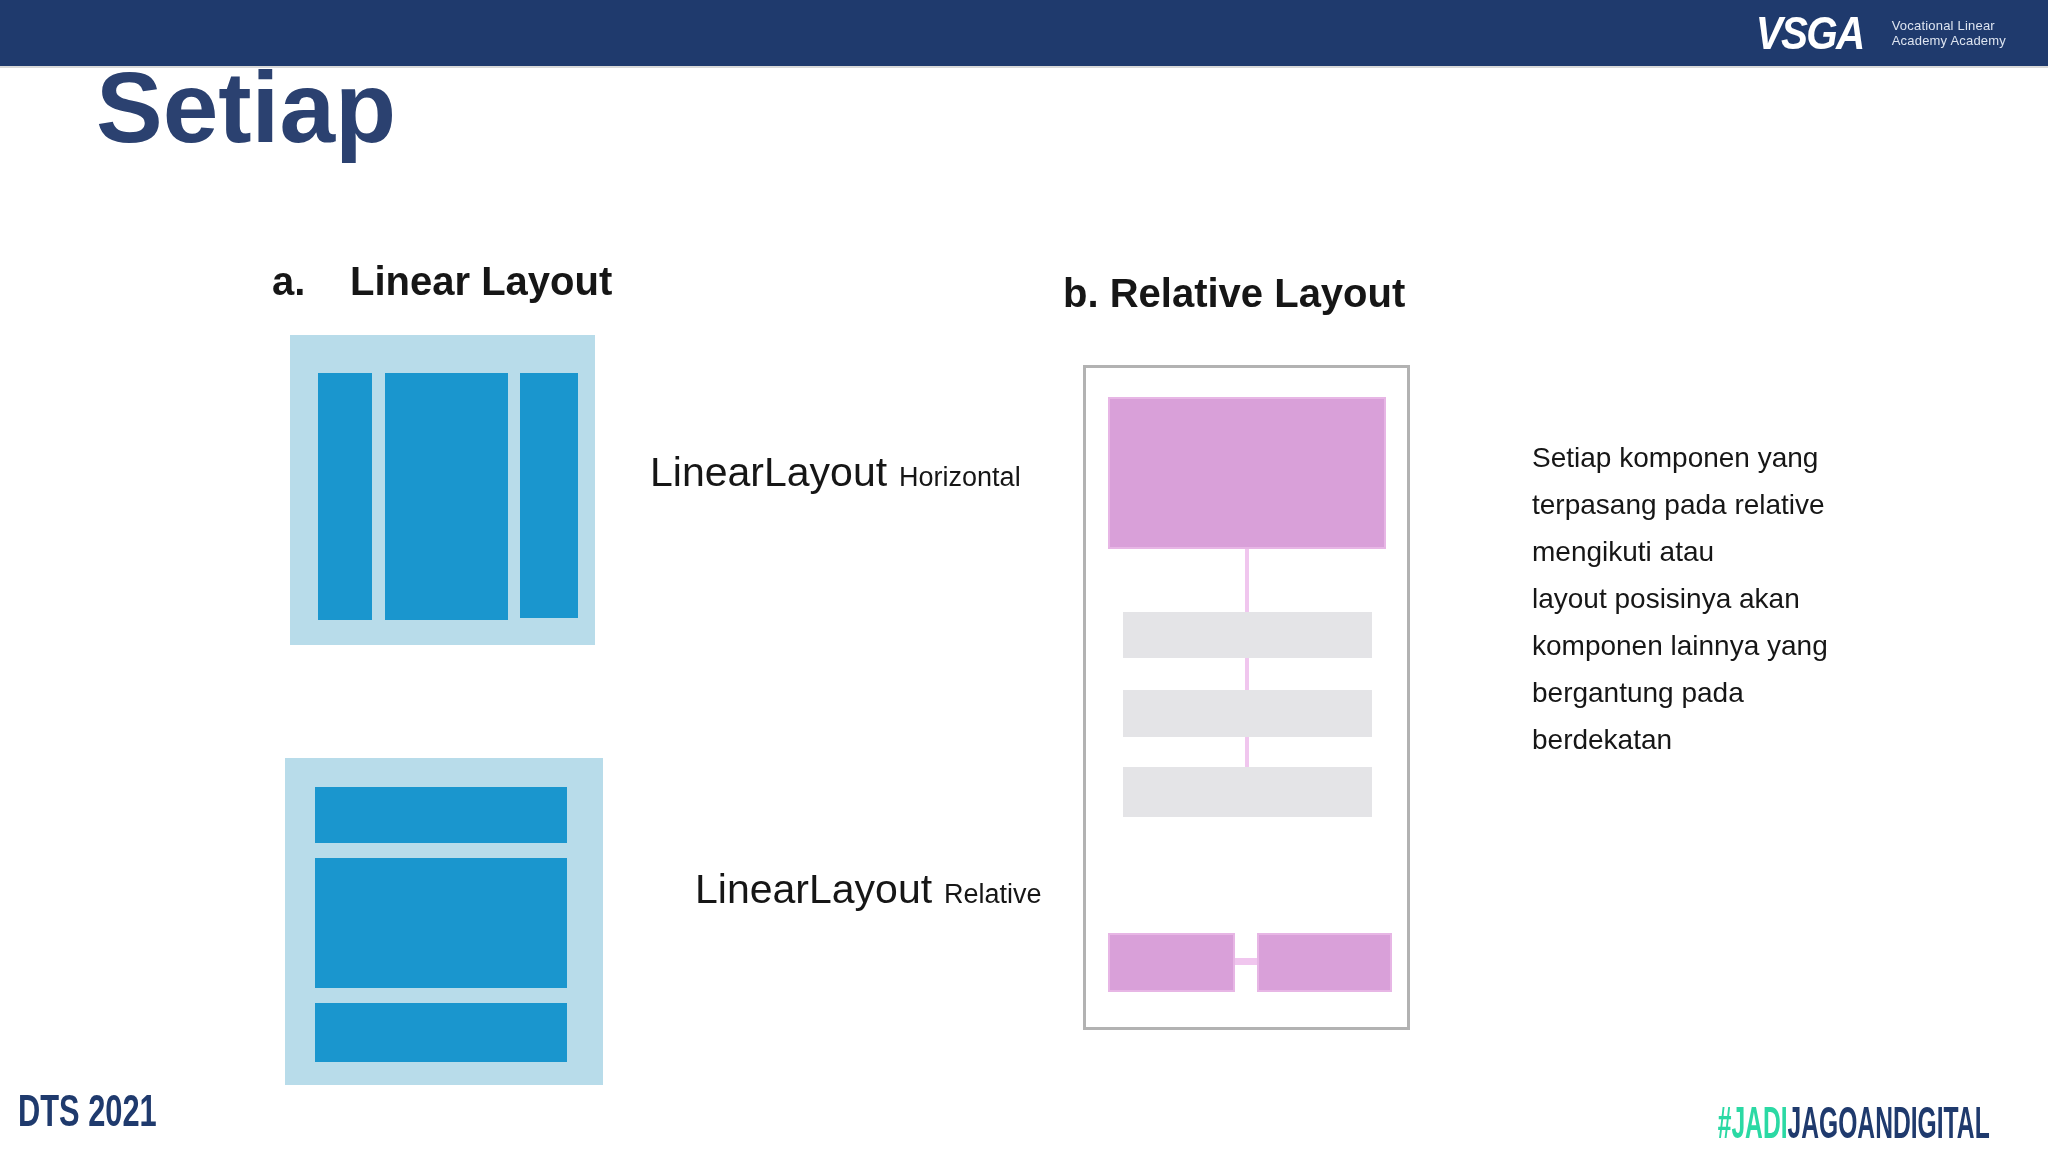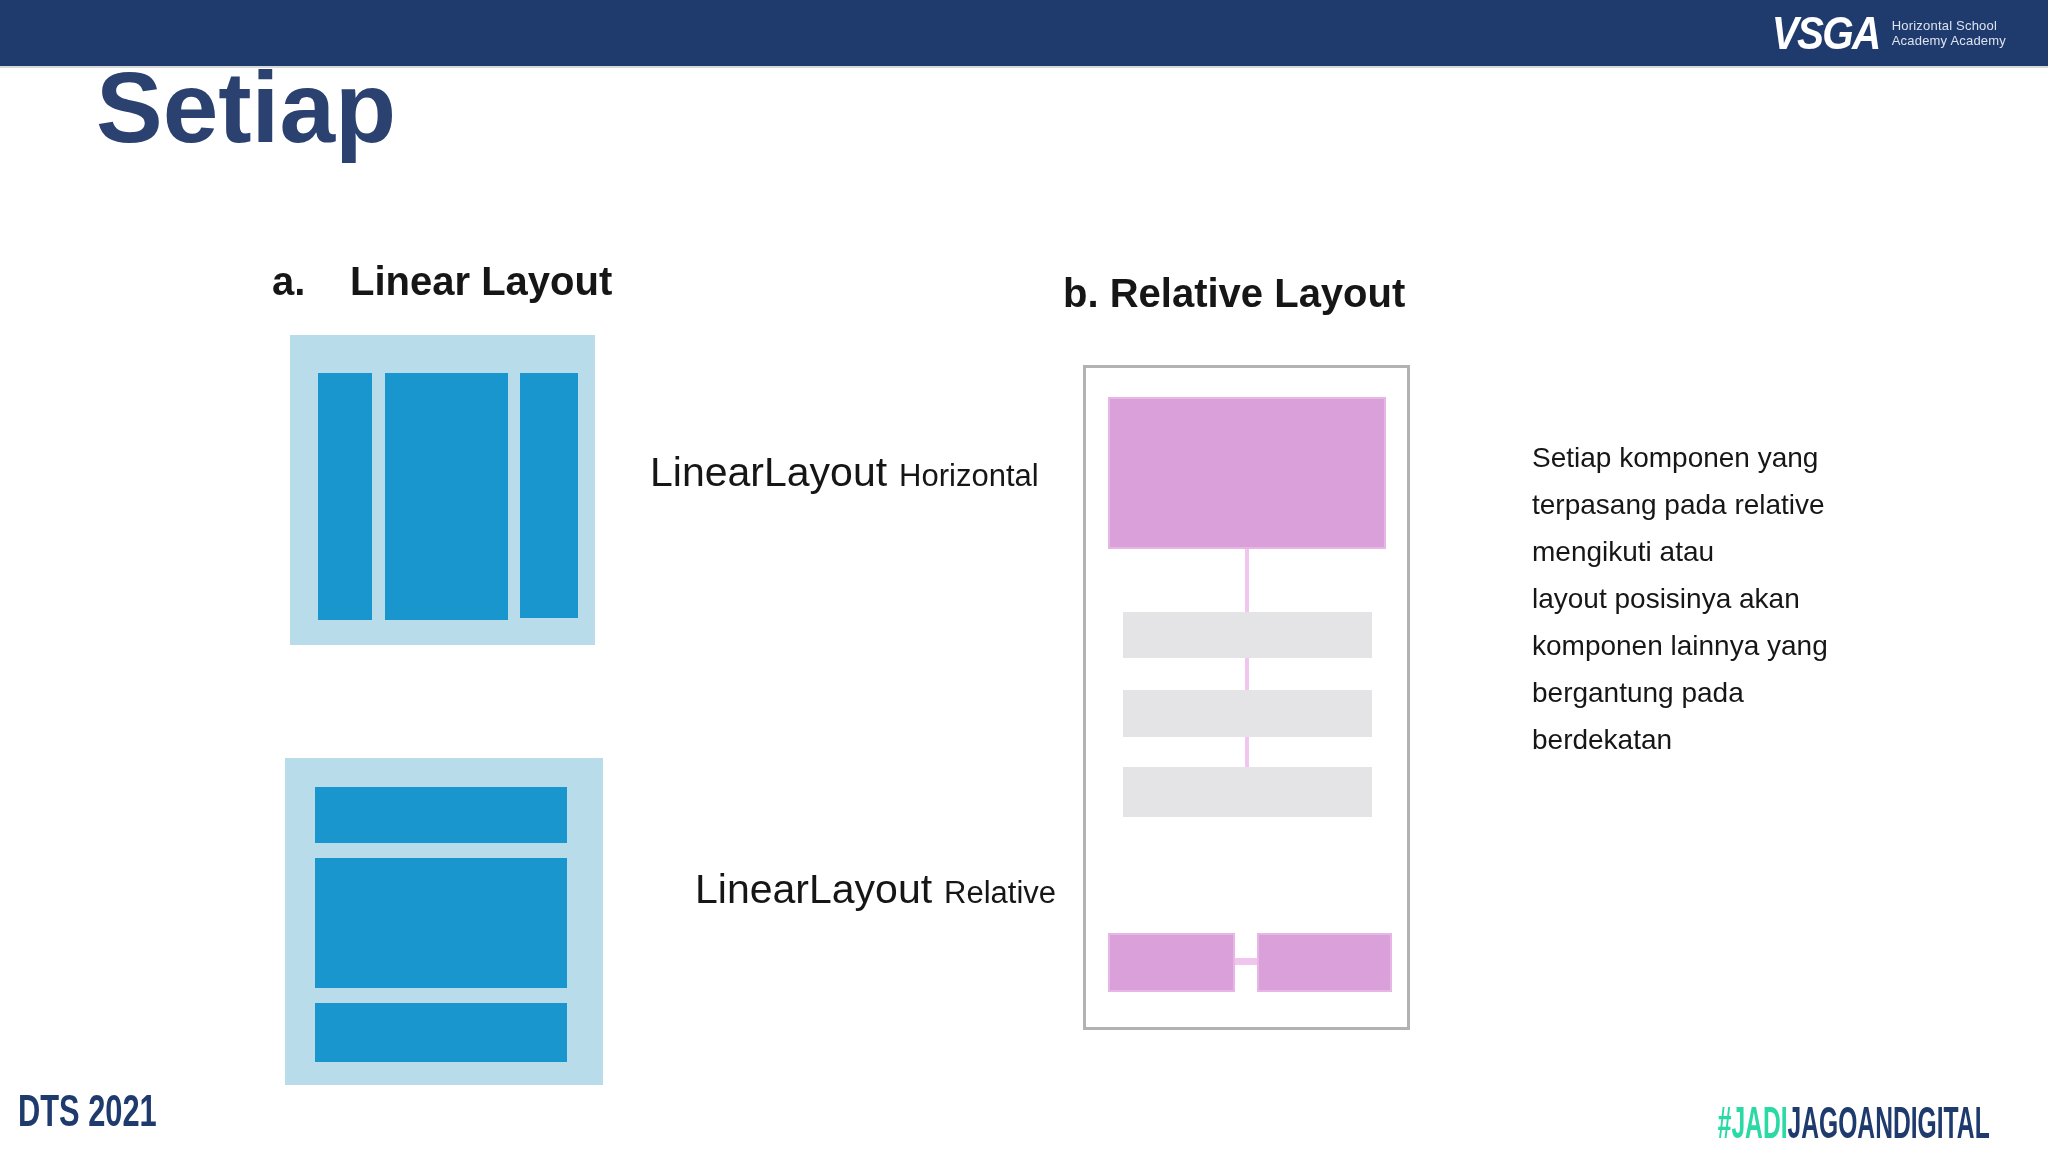--- a/index.html
+++ b/index.html
@@ -9,21 +9,21 @@
     font-family:"Liberation Sans", sans-serif;
   }
 
   
   .topbar {
     position:absolute; left:0; top:0; width:2048px; height:66px;
     background:var(--navy); box-shadow:0 2px 0 rgba(0,0,0,0.15);
   }
   .logo {
     position:absolute; right:42px; top:8px; height:50px;
-    display:flex; align-items:center; gap:12px; color:#ffffff;
+    display:flex; align-items:center; gap:28px; color:#ffffff;
   }
   .logo-main {
     font-size:46px; font-weight:bold; font-style:italic;
     letter-spacing:-2px; transform:scaleX(0.88); transform-origin:right;
   }
   .logo-sub {
     display:flex; flex-direction:column; justify-content:center;
     font-size:13px; line-height:15px; color:#dde4f0; letter-spacing:0.2px;
   }
 
@@ -60,21 +60,21 @@
     background:var(--light-blue);
   }
   .diagram-lv .bar { position:absolute; left:30px; width:252px; background:var(--bar-blue); }
   .lv-b1 { top:29px;  height:56px; }
   .lv-b2 { top:100px; height:130px; }
   .lv-b3 { top:245px; height:59px; }
 
   
   .dlabel { position:absolute; white-space:nowrap; color:#161616; }
   .dlabel .main { font-size:41px; }
-  .dlabel .suffix { font-size:31px; margin-left:12px; }
+  .dlabel .suffix { font-size:27px; margin-left:12px; }
   .label-h { left:650px; top:449px; }
   .label-v { left:695px; top:866px; }
 
   
   .diagram-rel {
     position:absolute; left:1083px; top:365px; width:327px; height:665px;
     background:#ffffff; border:3px solid var(--gray-border); box-sizing:border-box;
   }
   .rel-el { position:absolute; }
   .rel-top {
@@ -119,21 +119,21 @@
 </style>
 </head>
 <body>
 
 <div class="slide">
 
   <header class="topbar">
     <div class="logo">
       <span class="logo-main">VSGA</span>
       <span class="logo-sub">
-        <span>Horizontal School</span>
+        <span>Vocational Linear</span>
         <span>Academy Academy</span>
       </span>
     </div>
   </header>
 
   <h1 class="title">Setiap</h1>
 
   <div class="heading heading-a">
     <span class="marker">a.</span><span>Linear Layout</span>
   </div>

